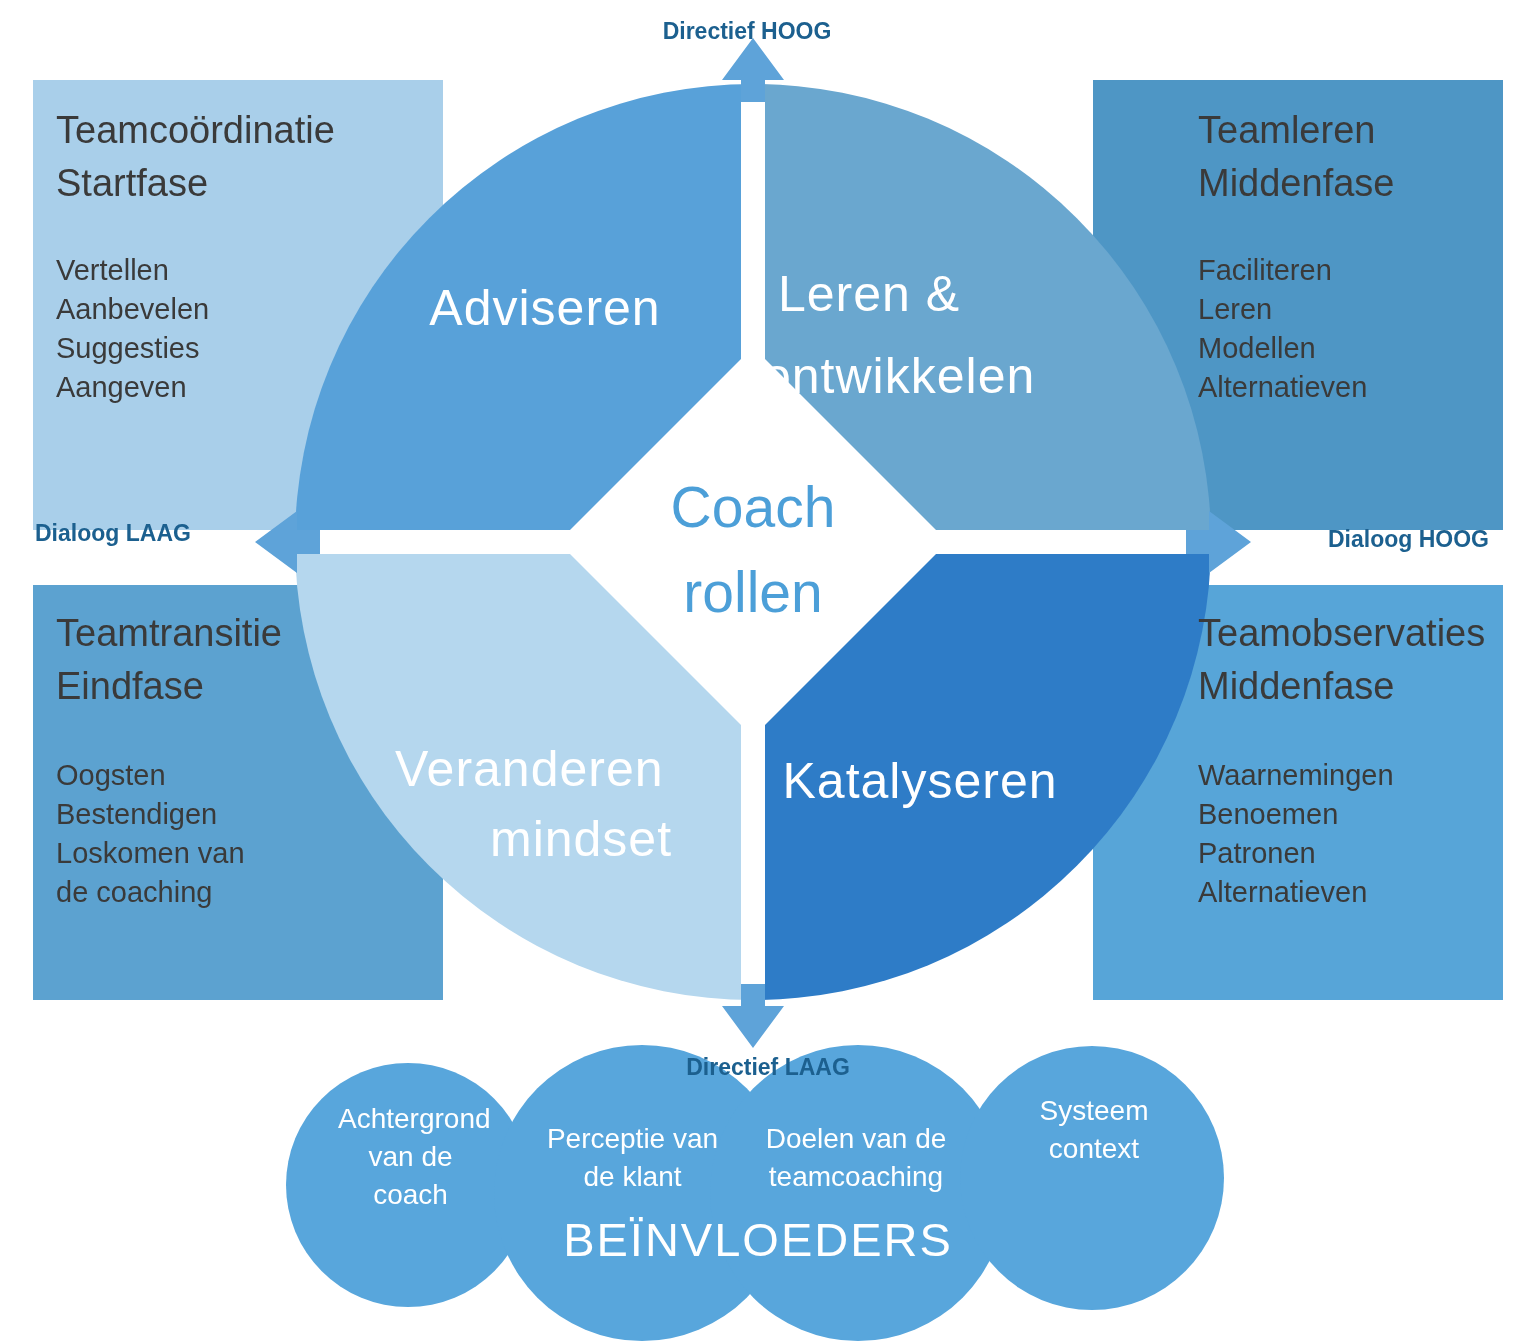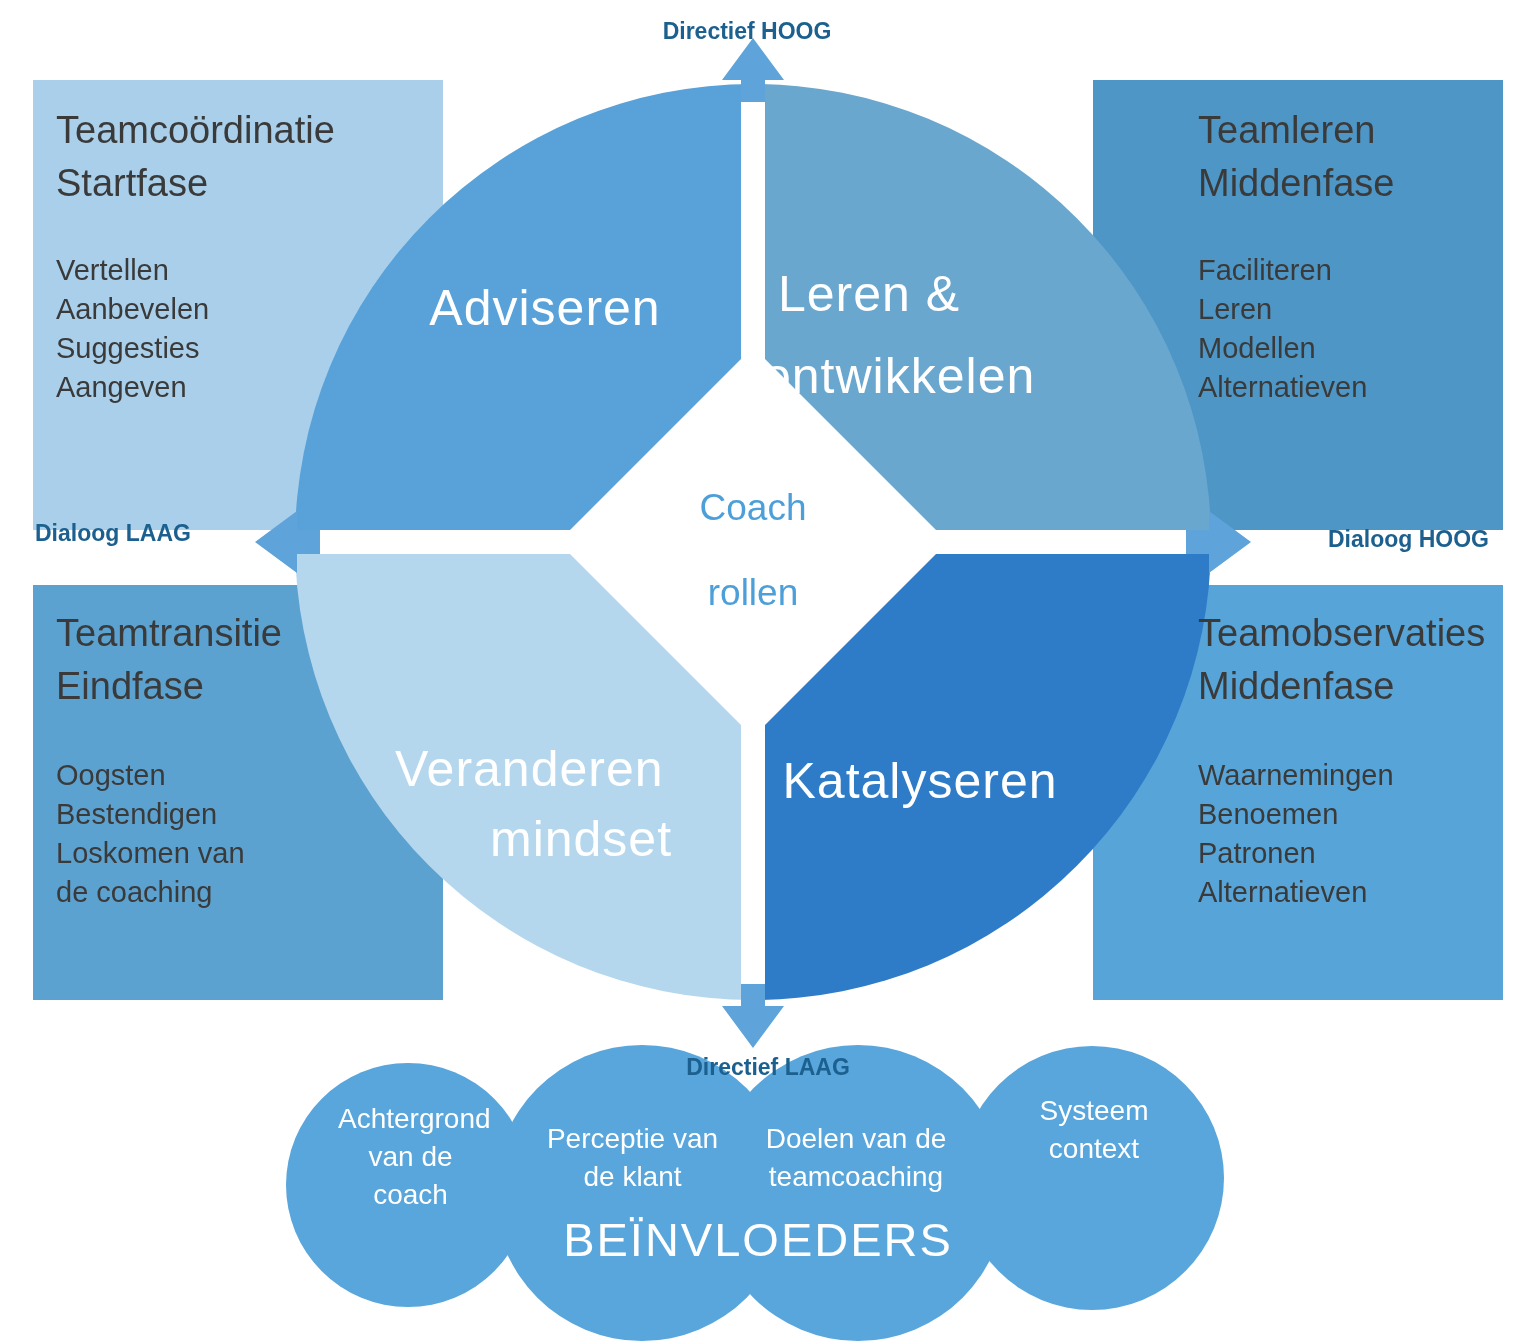--- a/index.html
+++ b/index.html
@@ -5,21 +5,21 @@
   html,body { margin:0; padding:0; background:#ffffff; }
   .stage {
     position:relative; width:1536px; height:1343px; background:#ffffff;
     font-family:"Liberation Sans","DejaVu Sans",sans-serif; overflow:hidden;
   }
   svg.layer { position:absolute; left:0; top:0; display:block; }
   .txt { position:absolute; white-space:normal; }
   .axis-label { font-size:23px; font-weight:bold; color:#1c608f; white-space:nowrap; }
   .center-txt { text-align:center;margin-top:12px; }
   .quad-label { font-size:50px; font-weight:300; color:#ffffff; letter-spacing:1px; white-space:nowrap; }
-  .center-label { font-size:37px; font-weight:300; color:#4c9fd8; line-height:85px; text-align:center; }
+  .center-label { font-size:57px; font-weight:300; color:#4c9fd8; line-height:85px; text-align:center; }
   .panel-title { font-size:38px; line-height:53px; color:#3a3a3a; }
   .panel-items { font-size:29px; line-height:39px; color:#3a3a3a; }
   .bubble-text { font-size:28px; line-height:38px; color:#ffffff; text-align:center; }
   .influencers-title { font-size:47px; font-weight:normal; color:#ffffff; text-align:center; letter-spacing:2px; white-space:nowrap; }
 </style>
 </head>
 <body>
 
 <div class="stage">
 

